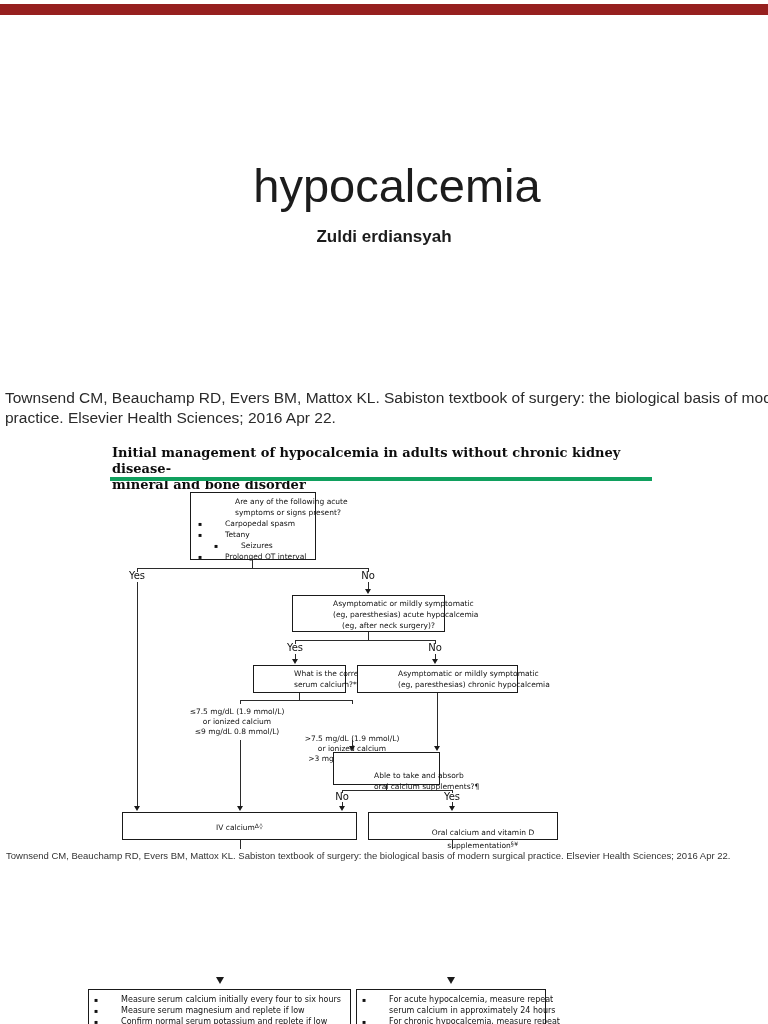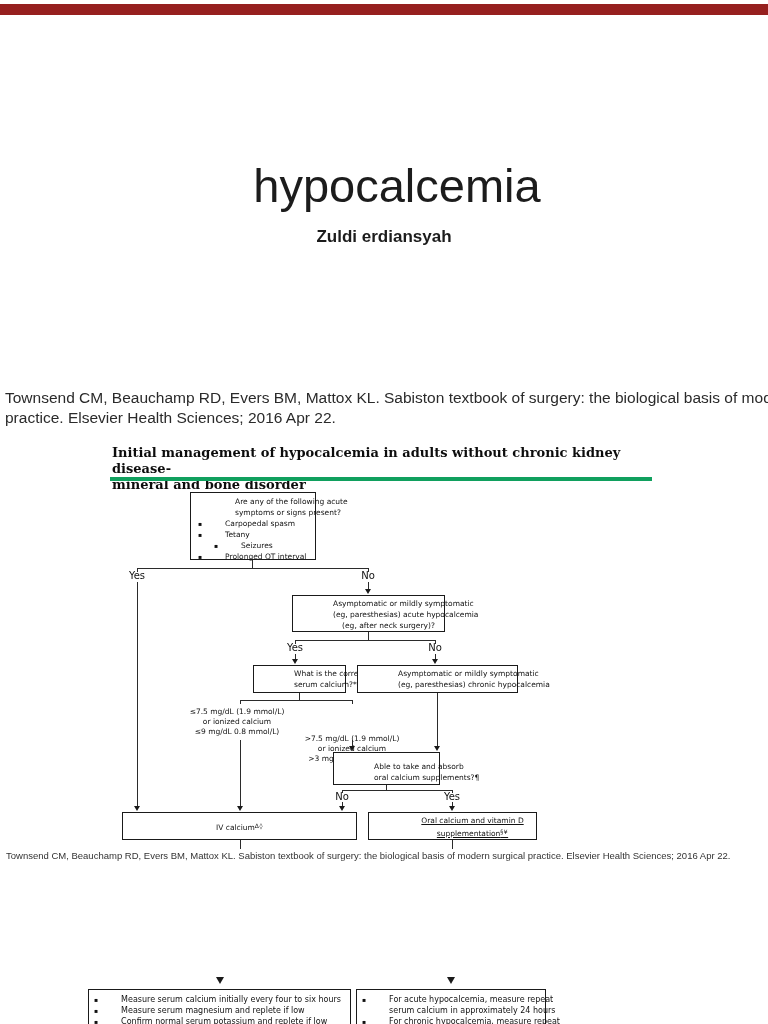--- a/index.html
+++ b/index.html
@@ -172,41 +172,41 @@
 
   <div class="vline" style="left:240px; top:740px; height:66px;"></div>
   <div class="arrow-down" style="left:237px; top:806px;"></div>
 
   <div class="vline" style="left:352px; top:740px; height:6px;"></div>
   <div class="arrow-down" style="left:349px; top:746px;"></div>
 
   <div class="vline" style="left:437px; top:693px; height:53px;"></div>
   <div class="arrow-down" style="left:434px; top:746px;"></div>
 
-  <div class="fc-box" style="left:333px; top:752px; width:107px; height:33px; padding-top:8px;">
+  <div class="fc-box" style="left:333px; top:752px; width:107px; height:33px; padding-top:17px;">
     <div class="cline">Able to take and absorb</div>
     <div class="cline">oral calcium supplements?¶</div>
   </div>
 
   <div class="vline" style="left:386px; top:785px; height:5px;"></div>
   <div class="hline" style="left:342px; top:790px; width:111px;"></div>
   <div class="vline" style="left:342px; top:790px; height:3px;"></div>
   <div class="vline" style="left:452px; top:790px; height:3px;"></div>
   <div class="branch-label" style="left:322px; top:792px;">No</div>
   <div class="branch-label" style="left:432px; top:792px;">Yes</div>
   <div class="vline" style="left:342px; top:802px; height:4px;"></div>
   <div class="arrow-down" style="left:339px; top:806px;"></div>
   <div class="vline" style="left:452px; top:802px; height:4px;"></div>
   <div class="arrow-down" style="left:449px; top:806px;"></div>
 
   <div class="fc-box" style="left:122px; top:812px; width:235px; height:28px; padding-top:7px;">
     <span>IV calcium</span><sup class="fnote">Δ◊</sup>
   </div>
 
-  <div class="fc-box" style="left:368px; top:812px; width:169px; height:28px; padding-top:2px;text-decoration:underline;">
+  <div class="fc-box" style="left:368px; top:812px; width:190px; height:28px; padding-top:14px;">
     <div class="cline">Oral calcium and vitamin D</div>
     <div class="cline"><span>supplementation</span><sup class="fnote">§¥</sup></div>
   </div>
 
   <div class="vline" style="left:240px; top:840px; height:9px;"></div>
   <div class="vline" style="left:452px; top:840px; height:9px;"></div>
 
   <div class="footer-cite">Townsend CM, Beauchamp RD, Evers BM, Mattox KL. Sabiston textbook of surgery: the biological basis of modern surgical practice. Elsevier Health Sciences; 2016 Apr 22.</div>
 
   <div class="arrow-down" style="left:216px; top:977px; border-left-width:4px; border-right-width:4px; border-top-width:7px;"></div>

